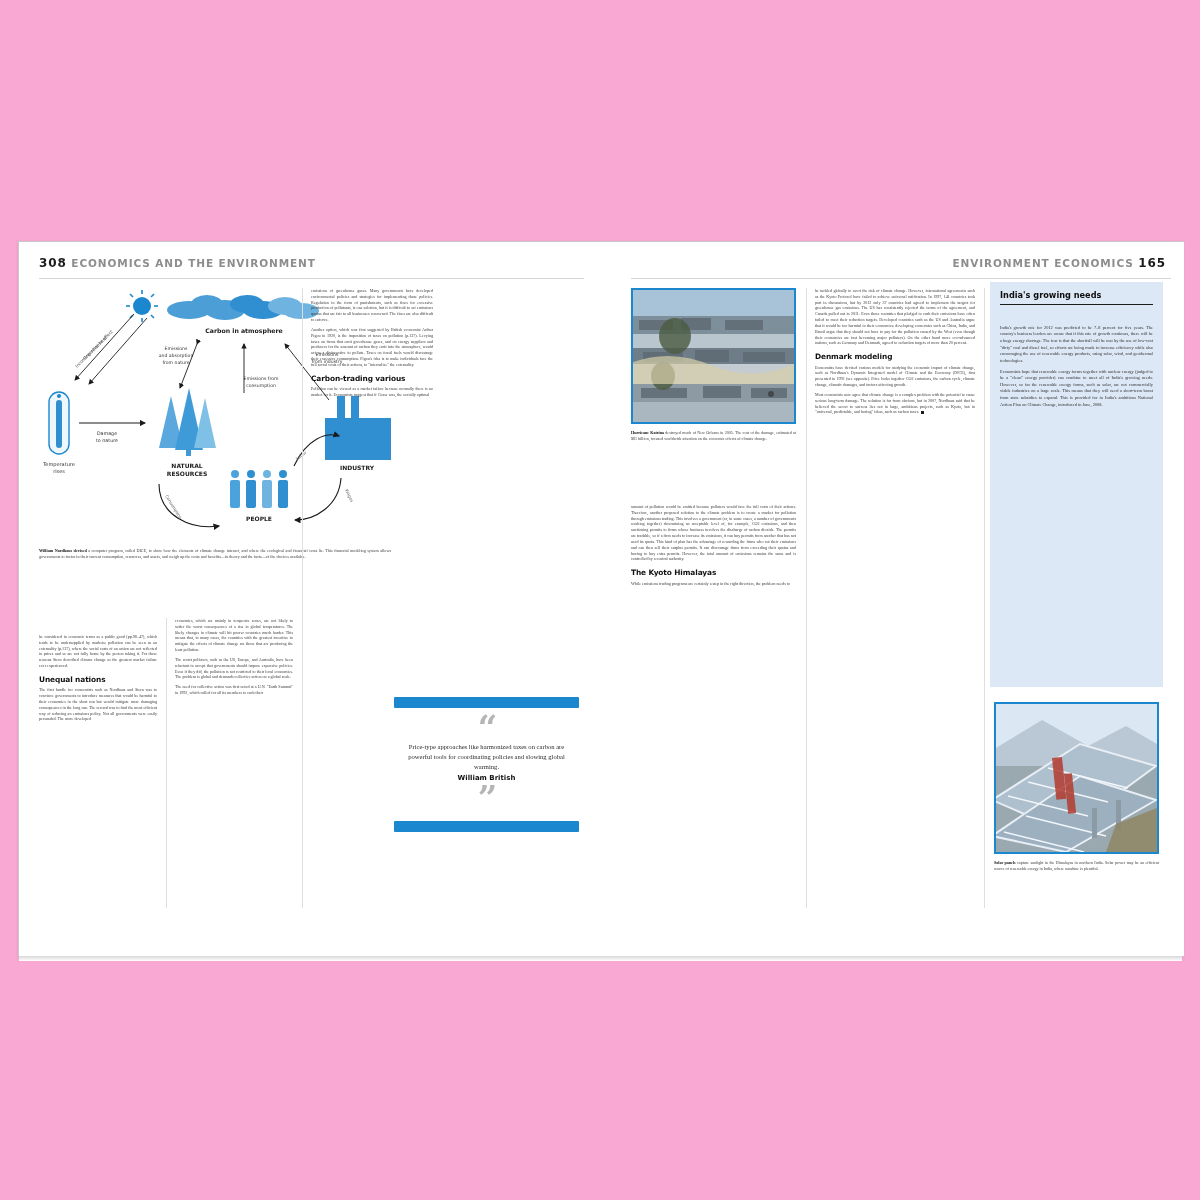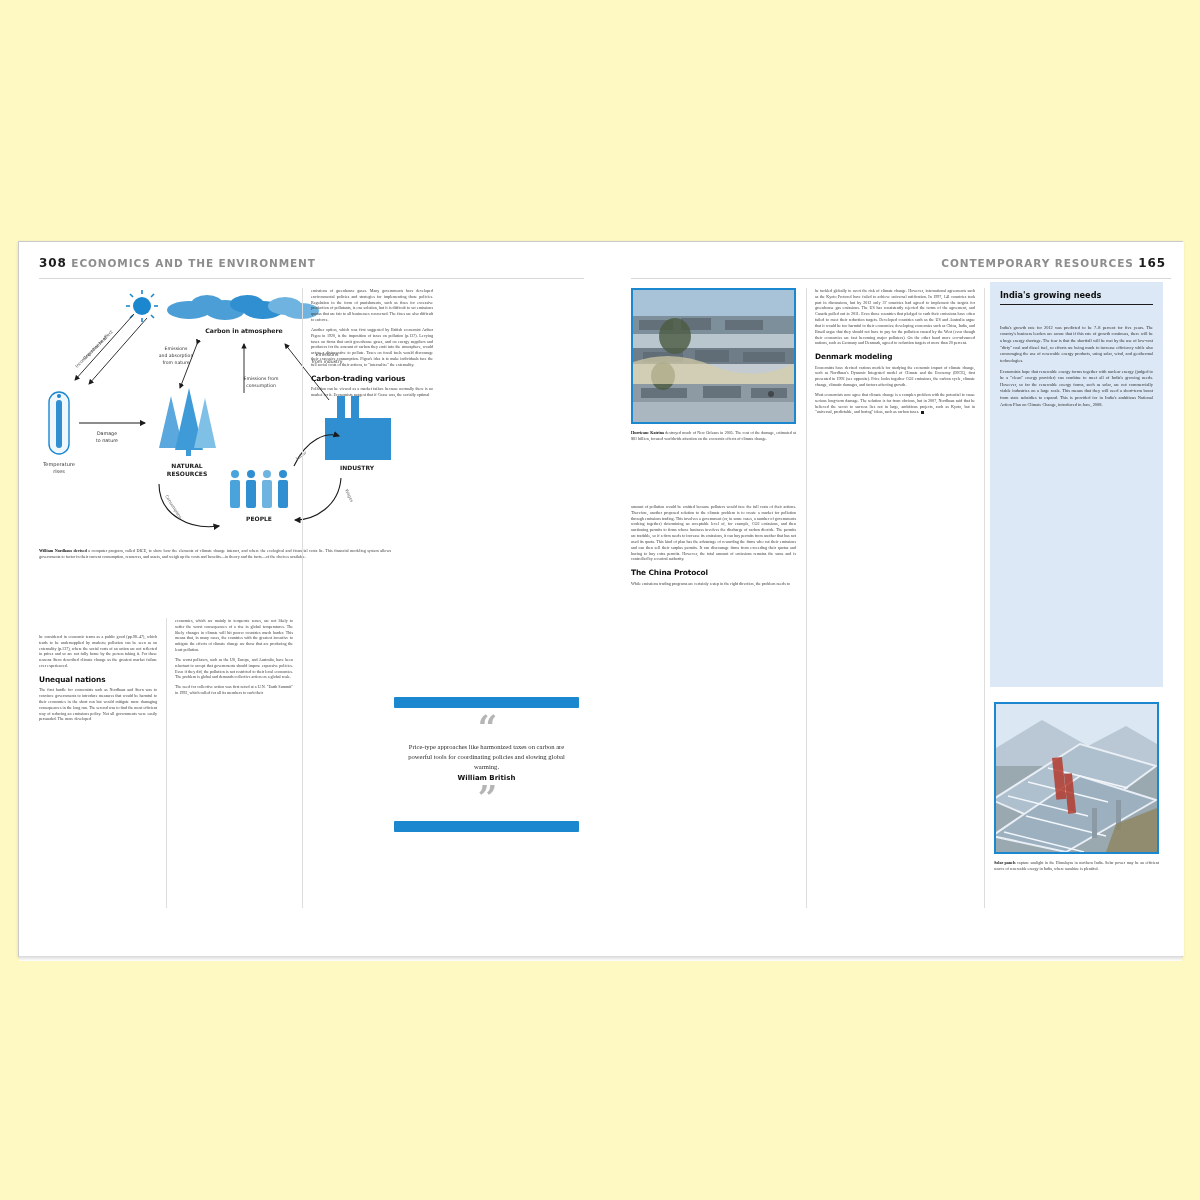--- a/index.html
+++ b/index.html
@@ -5,21 +5,21 @@
   * { box-sizing: border-box; }
   html, body {
     margin: 0; padding: 0;
     width: 1200px; height: 1200px;
     background: #ffffff;
     font-family: "Liberation Serif", serif;
   }
   #stage {
     position: relative;
     width: 1200px; height: 1200px;
-    background: #fef9c3;
+    background: #f9a8d4;
     overflow: hidden;
     padding-left: 16px;
   }
   
   #spread {
     position: absolute;
     left: 18px; top: 241px;
     width: 1165px; height: 716px;
     background: #ffffff;
     border: 1px solid #c9c9c9;
@@ -308,21 +308,21 @@
         <div id="qattrib">William British</div>
         <div class="qmark" style="margin-top:6px;">”</div>
         <div class="qbar" style="margin-top:12px;"></div>
       </div>
 
     </div>
 
     <div class="page" id="page-right">
 
       <div class="runhead" id="runhead-right">
-        <span>CONTEMPORARY RESOURCES</span>
+        <span>ENVIRONMENT ECONOMICS</span>
         <span class="folio">165</span>
       </div>
       <div class="rule" id="rule-right"></div>
 
       <div class="photo" id="photo-katrina">
         <svg width="161" height="132" viewBox="0 0 161 132" xmlns="http://www.w3.org/2000/svg">
           <rect width="161" height="132" fill="#9fb4c4"></rect>
           <rect y="0" width="161" height="26" fill="#a8c3d8"></rect>
           <rect y="26" width="161" height="18" fill="#7e8f9c"></rect>
           <rect y="44" width="161" height="14" fill="#b9c6ce"></rect>
@@ -352,21 +352,21 @@
         </svg>
       </div>
       <div class="pcap" id="cap-katrina">
         <b>Hurricane Katrina</b><span> destroyed much of New Orleans in 2005. The cost of the damage, estimated at $81 billion, focused worldwide attention on the economic effects of climate change.</span>
       </div>
 
       <div class="vrule" style="left:193px; top:46px; height:620px;"></div>
 
       <div class="col" id="rcol1" style="left:18px; top:262px; width:165px; height:404px;">
         <p>amount of pollution would be emitted because polluters would face the full costs of their actions. Therefore, another proposed solution to the climate problem is to create a market for pollution through emissions trading. This involves a government (or, in some cases, a number of governments working together) determining an acceptable level of, for example, CO2 emissions, and then auctioning permits to firms whose business involves the discharge of carbon dioxide. The permits are tradable, so if a firm needs to increase its emissions, it can buy permits from another that has not used its quota. This kind of plan has the advantage of rewarding the firms who cut their emissions and can then sell their surplus permits. It can discourage firms from exceeding their quotas and having to buy extra permits. However, the total amount of emissions remains the same and is controlled by a central authority.</p>
-        <h3 class="sub">The China Protocol</h3>
+        <h3 class="sub">The Kyoto Himalayas</h3>
         <p>While emissions trading programs are certainly a step in the right direction, the problem needs to</p>
       </div>
 
       <div class="col" id="rcol2" style="left:202px; top:46px; width:160px; height:620px;">
         <p>be tackled globally to avert the risk of climate change. However, international agreements such as the Kyoto Protocol have failed to achieve universal ratification. In 1997, 141 countries took part in discussions, but by 2012 only 37 countries had agreed to implement the targets for greenhouse gas emissions. The US has consistently rejected the terms of the agreement, and Canada pulled out in 2011. Even those countries that pledged to curb their emissions have often failed to meet their reduction targets. Developed countries such as the US and Australia argue that it would be too harmful to their economies; developing economies such as China, India, and Brazil argue that they should not have to pay for the pollution caused by the West (even though their economies are fast becoming major polluters). On the other hand more eco-advanced nations, such as Germany and Denmark, agreed to reduction targets of more than 20 percent.</p>
         <h3 class="sub">Denmark modeling</h3>
         <p>Economists have devised various models for studying the economic impact of climate change, such as Nordhaus's Dynamic Integrated model of Climate and the Economy (DICE), first presented in 1992 (see opposite). Price looks together CO2 emissions, the carbon cycle, climate change, climatic damages, and factors affecting growth.</p>
         <p><span>Most economists now agree that climate change is a complex problem with the potential to cause serious long-term damage. The solution is far from obvious, but in 2007, Nordhaus said that he believed the secret to success lies not in large, ambitious projects, such as Kyoto, but in "universal, predictable, and boring" ideas, such as carbon taxes.</span><span class="endmark"></span></p>
       </div>
 

